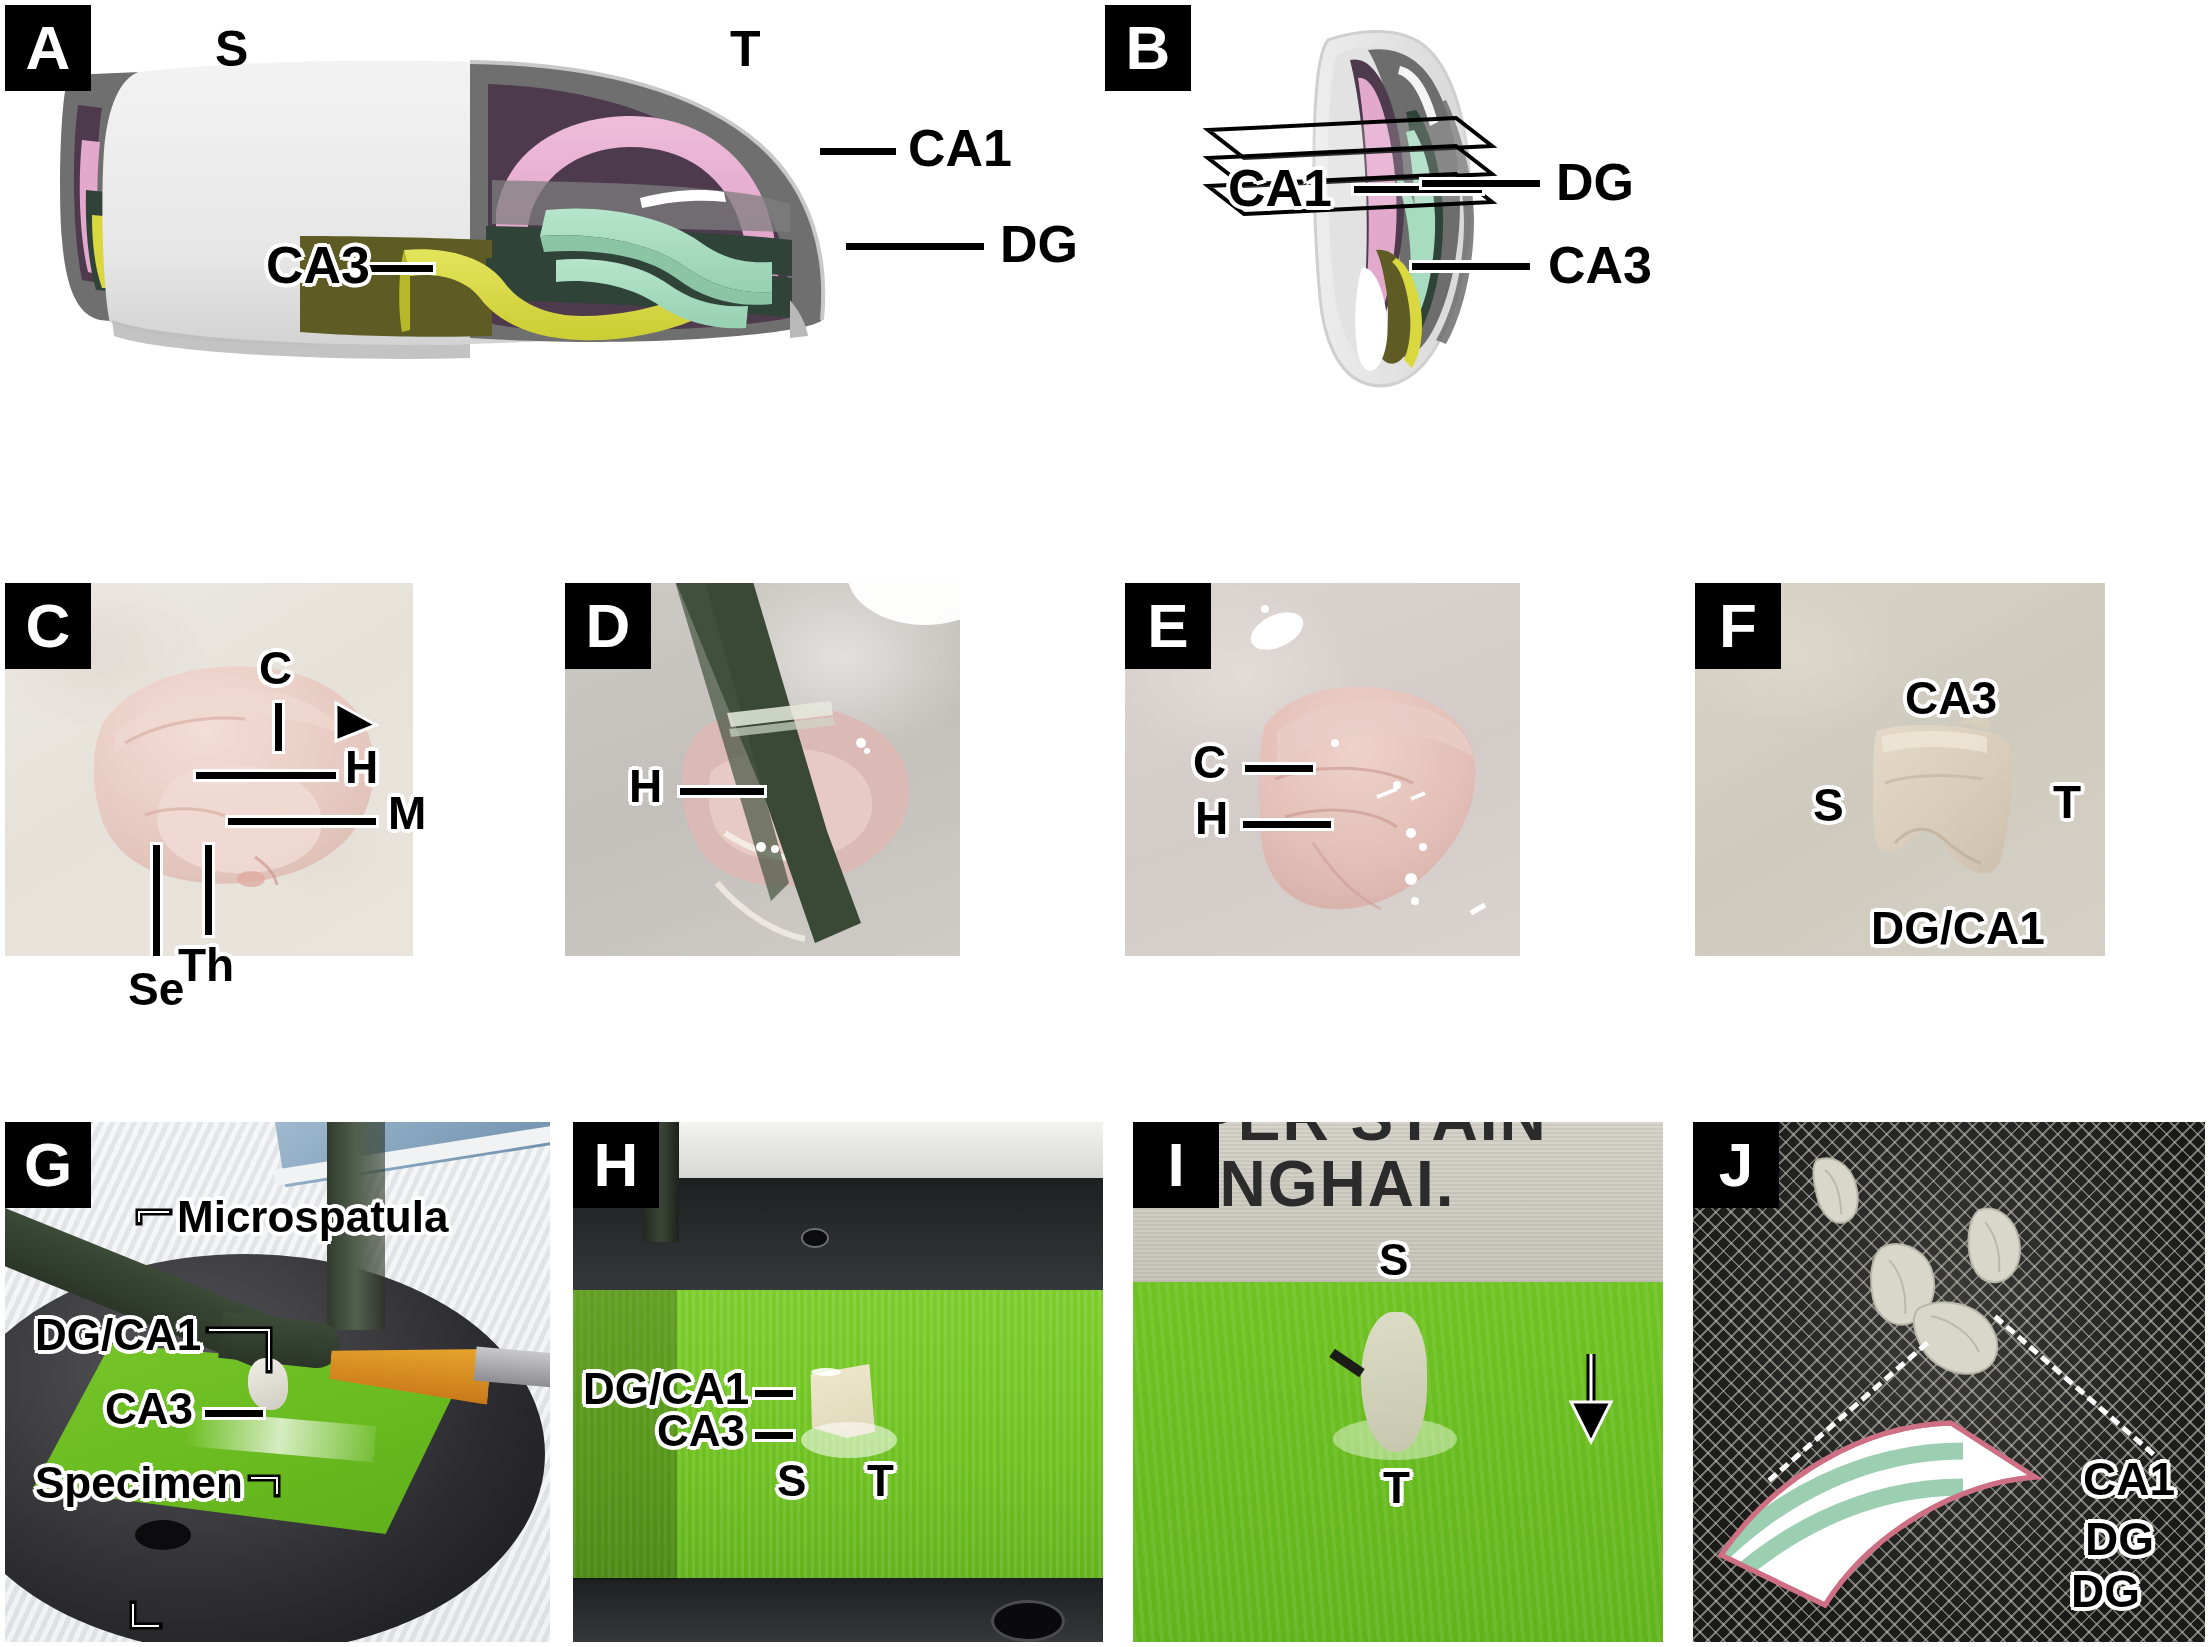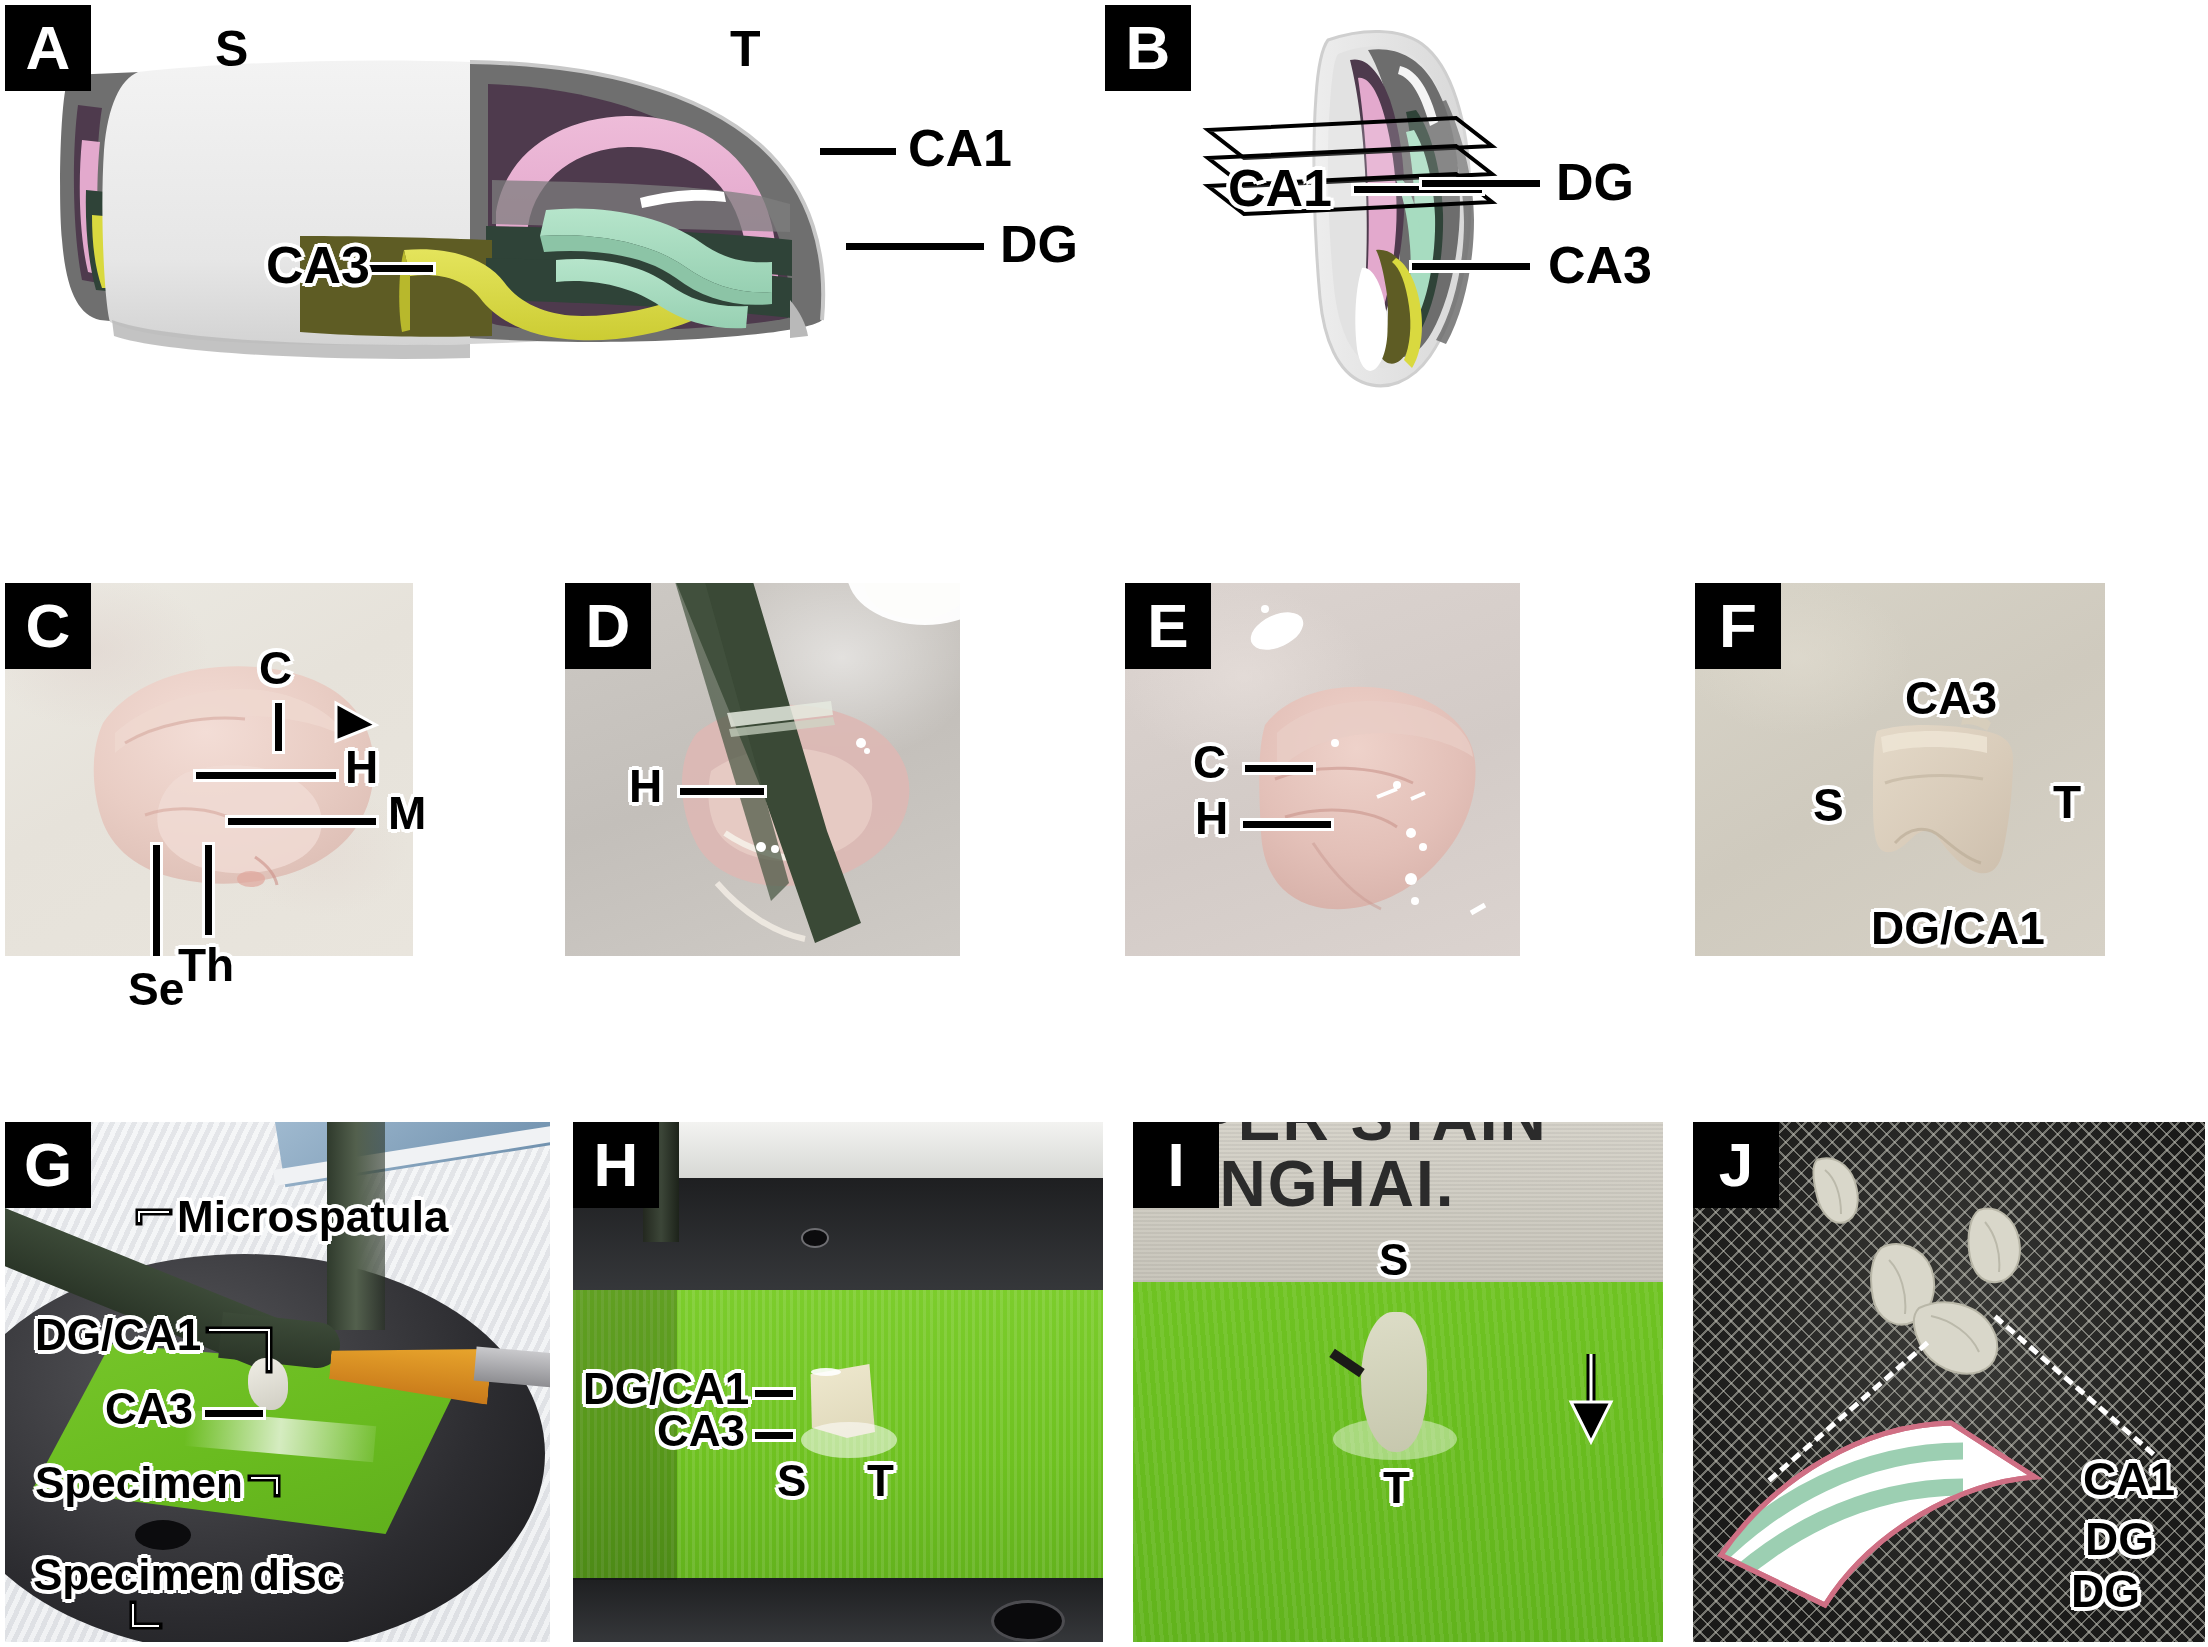--- a/index.html
+++ b/index.html
@@ -440,21 +440,20 @@
 
   <div class="lab" style="left:100px;top:262px;font-size:44px;">CA3</div>
   <div class="lead h" style="left:200px;top:288px;width:58px;"></div>
 
   <div class="lab" style="left:30px;top:336px;font-size:44px;">Specimen</div>
   <svg width="40" height="32" style="position:absolute;left:242px;top:348px;z-index:50;">
     <path d="M4,8 L30,8 L30,24" fill="none" stroke="#000" stroke-width="7" stroke-linecap="square"></path>
     <path d="M4,8 L30,8 L30,24" fill="none" stroke="#fff" stroke-width="2"></path>
   </svg>
 
-  <div class="lab" style="left:28px;top:428px;font-size:44px;">Specimen disc</div>
   <svg width="40" height="40" style="position:absolute;left:122px;top:478px;z-index:50;">
     <path d="M6,4 L6,26 L32,26" fill="none" stroke="#000" stroke-width="7" stroke-linecap="square"></path>
     <path d="M6,4 L6,26 L32,26" fill="none" stroke="#fff" stroke-width="2"></path>
   </svg>
 </div>
 
 <div class="panel" id="panelH">
   <div class="h-white-top" style="left:0;top:0;width:100%;height:72px;"></div>
   <div class="h-dark" style="left:0;top:56px;width:100%;height:116px;"></div>
   <div class="h-green" style="left:0;top:168px;width:100%;height:290px;"></div>

